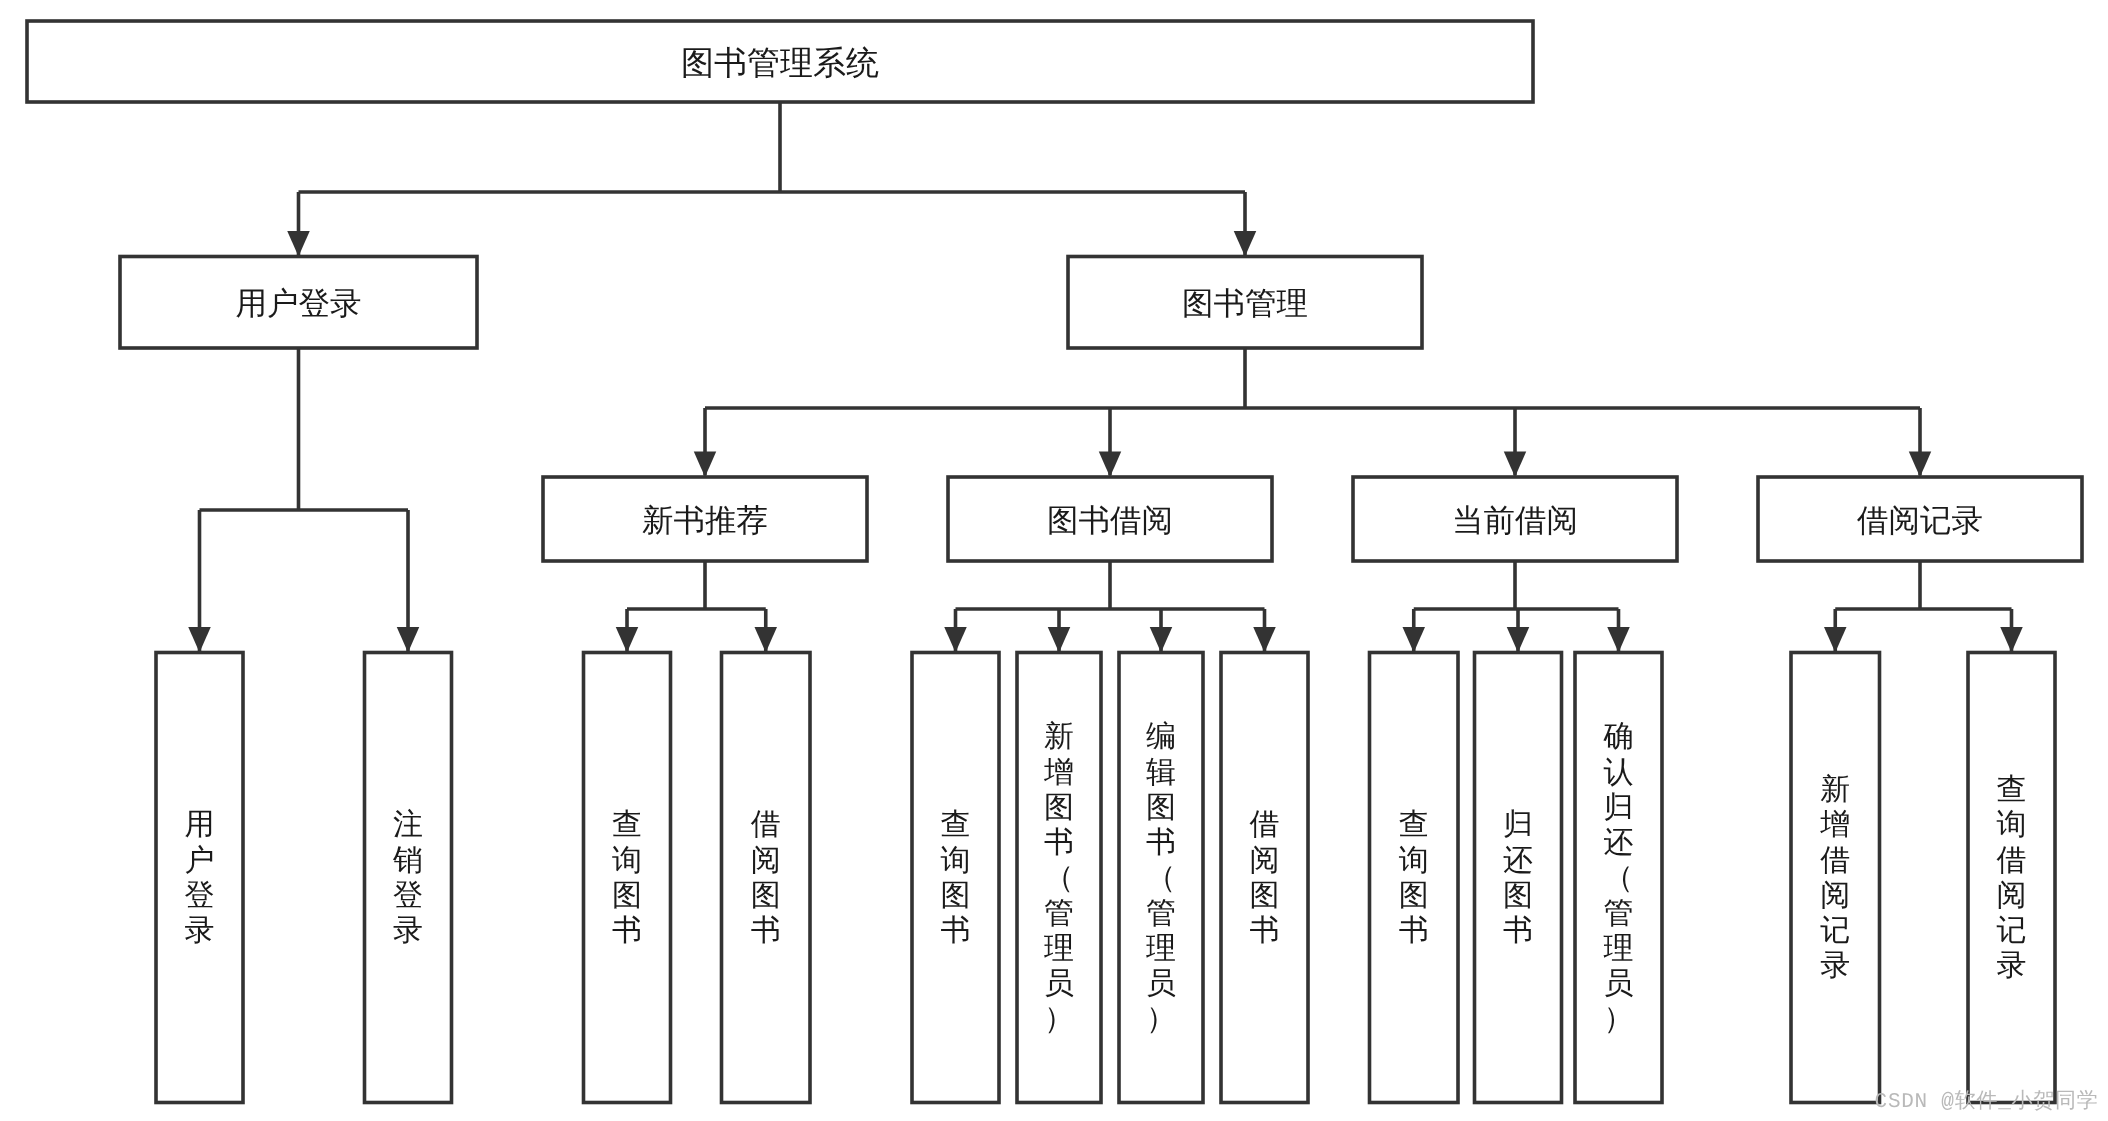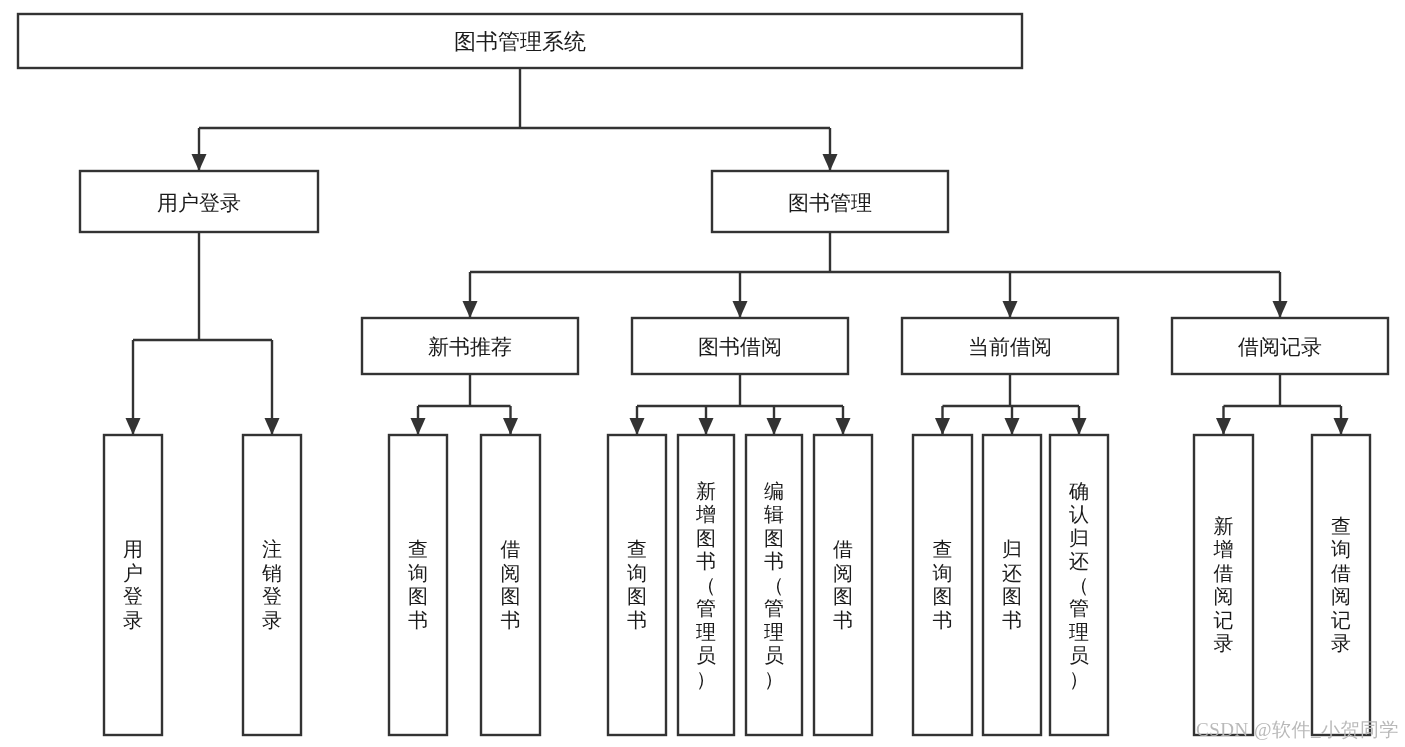--- a/index.html
+++ b/index.html
@@ -30,22 +30,22 @@
     fill: none;
   }
   .arrow-head {
     fill: #333333;
     stroke: none;
   }
   .watermark {
     position: absolute;
     right: 6px;
     bottom: 4px;
-    font-family: Liberation Serif, serif;
-    font-size: 19px;
+    font-family: Liberation Mono, monospace;
+    font-size: 14px;
     color: #b9b9b9;
     letter-spacing: 0.5px;
     white-space: nowrap;
     pointer-events: none;
   }
 </style>
 </head>
 <body>
 
 <svg id="diagram" viewBox="0 0 1405 747" xmlns="http://www.w3.org/2000/svg">

